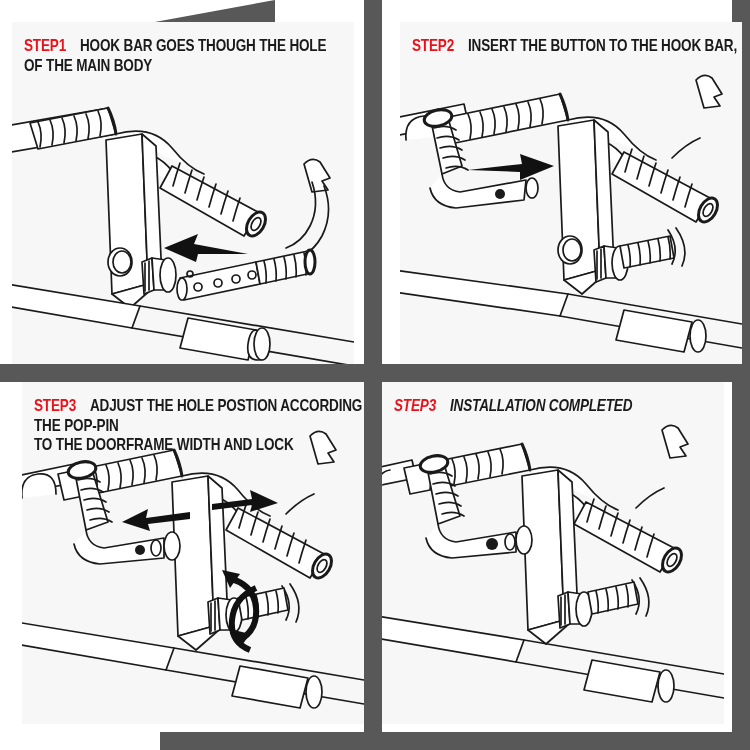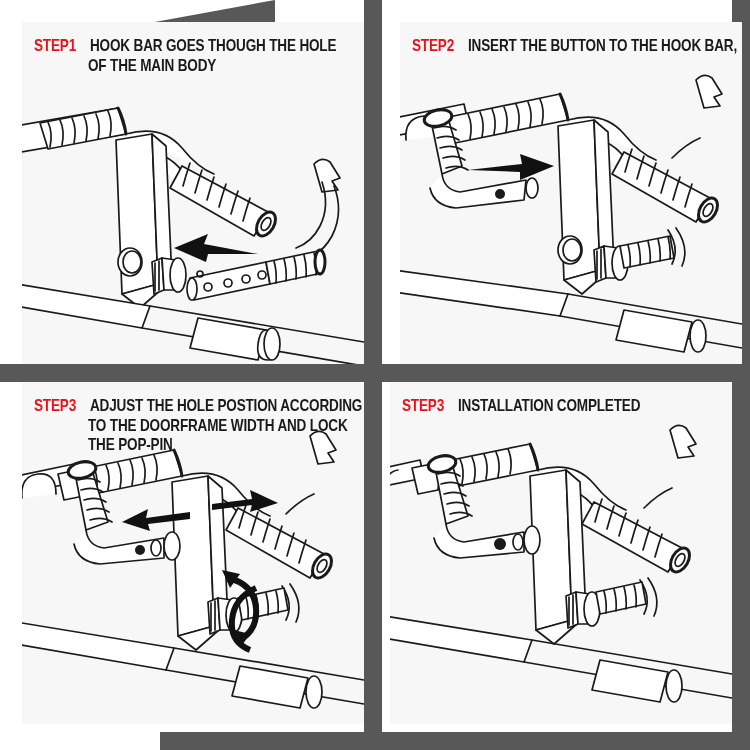--- a/index.html
+++ b/index.html
@@ -24,24 +24,24 @@
     background:#585858;
     clip-path:polygon(100% 0, 100% 100%, 0 100%);
   }
 
   
   .panel{
     position:absolute;
     background:#f7f7f7;
     overflow:hidden;
   }
-  #panel-1{left:22px;top:22px;width:342px;height:342px;}
+  #panel-1{left:12px;top:22px;width:342px;height:342px;}
   #panel-2{left:400px;top:22px;width:342px;height:342px;}
   #panel-3{left:22px;top:382px;width:342px;height:342px;}
-  #panel-4{left:390px;top:382px;width:342px;height:342px;}
+  #panel-4{left:382px;top:382px;width:342px;height:342px;font-style:italic;}
 
   
   .caption{
     position:absolute;left:12px;top:14px;right:8px;
     line-height:1.16;
     pointer-events:none;
   }
   .cap-line{display:block;white-space:nowrap;}
   .step-tag{
     color:#e8131a;
@@ -56,21 +56,21 @@
   .cap-text{
     color:#1a1a1a;
     font-weight:bold;
     font-size:16.5px;
     letter-spacing:-0.2px;
     transform:scaleX(0.82);
     transform-origin:left center;
     display:inline-block;
     vertical-align:baseline;
   }
-  .cap-indent{margin-left:54px;}
+  .cap-indent{}
   .art{position:absolute;left:0;top:0;width:342px;height:342px;}
 </style>
 </head>
 <body>
 
 <div id="root">
 
   <div class="band" id="band-right"></div>
   <div class="band" id="band-bottom"></div>
   <div class="band" id="band-mid-h"></div>
@@ -336,24 +336,24 @@
         <path d="M234,206 q-22,10 -24,32 q-2,22 18,30" fill="none" stroke-width="6"></path>
       </g>
     </svg>
 
     <div class="caption">
       <span class="cap-line">
         <span class="step-tag">STEP3</span>
         <span class="cap-text">ADJUST THE HOLE POSTION ACCORDING</span>
       </span>
       <span class="cap-line cap-indent">
+        <span class="cap-text">THE POP-PIN</span>
+      </span>
+      <span class="cap-line cap-indent">
         <span class="cap-text">TO THE DOORFRAME WIDTH AND LOCK</span>
-      </span>
-      <span class="cap-line cap-indent">
-        <span class="cap-text">THE POP-PIN</span>
       </span>
     </div>
   </div>
 
   <div class="panel" id="panel-4">
     <svg class="art" viewBox="0 0 342 342">
       <g fill="none" stroke="#1a1a1a" stroke-width="1.7" stroke-linejoin="round" stroke-linecap="round">
 
         <path d="M-6,86 L30,78 L34,96 L-6,104 Z" fill="#fff"></path>
         <path d="M-4,110 q-2,-20 12,-22" fill="#fff"></path>

